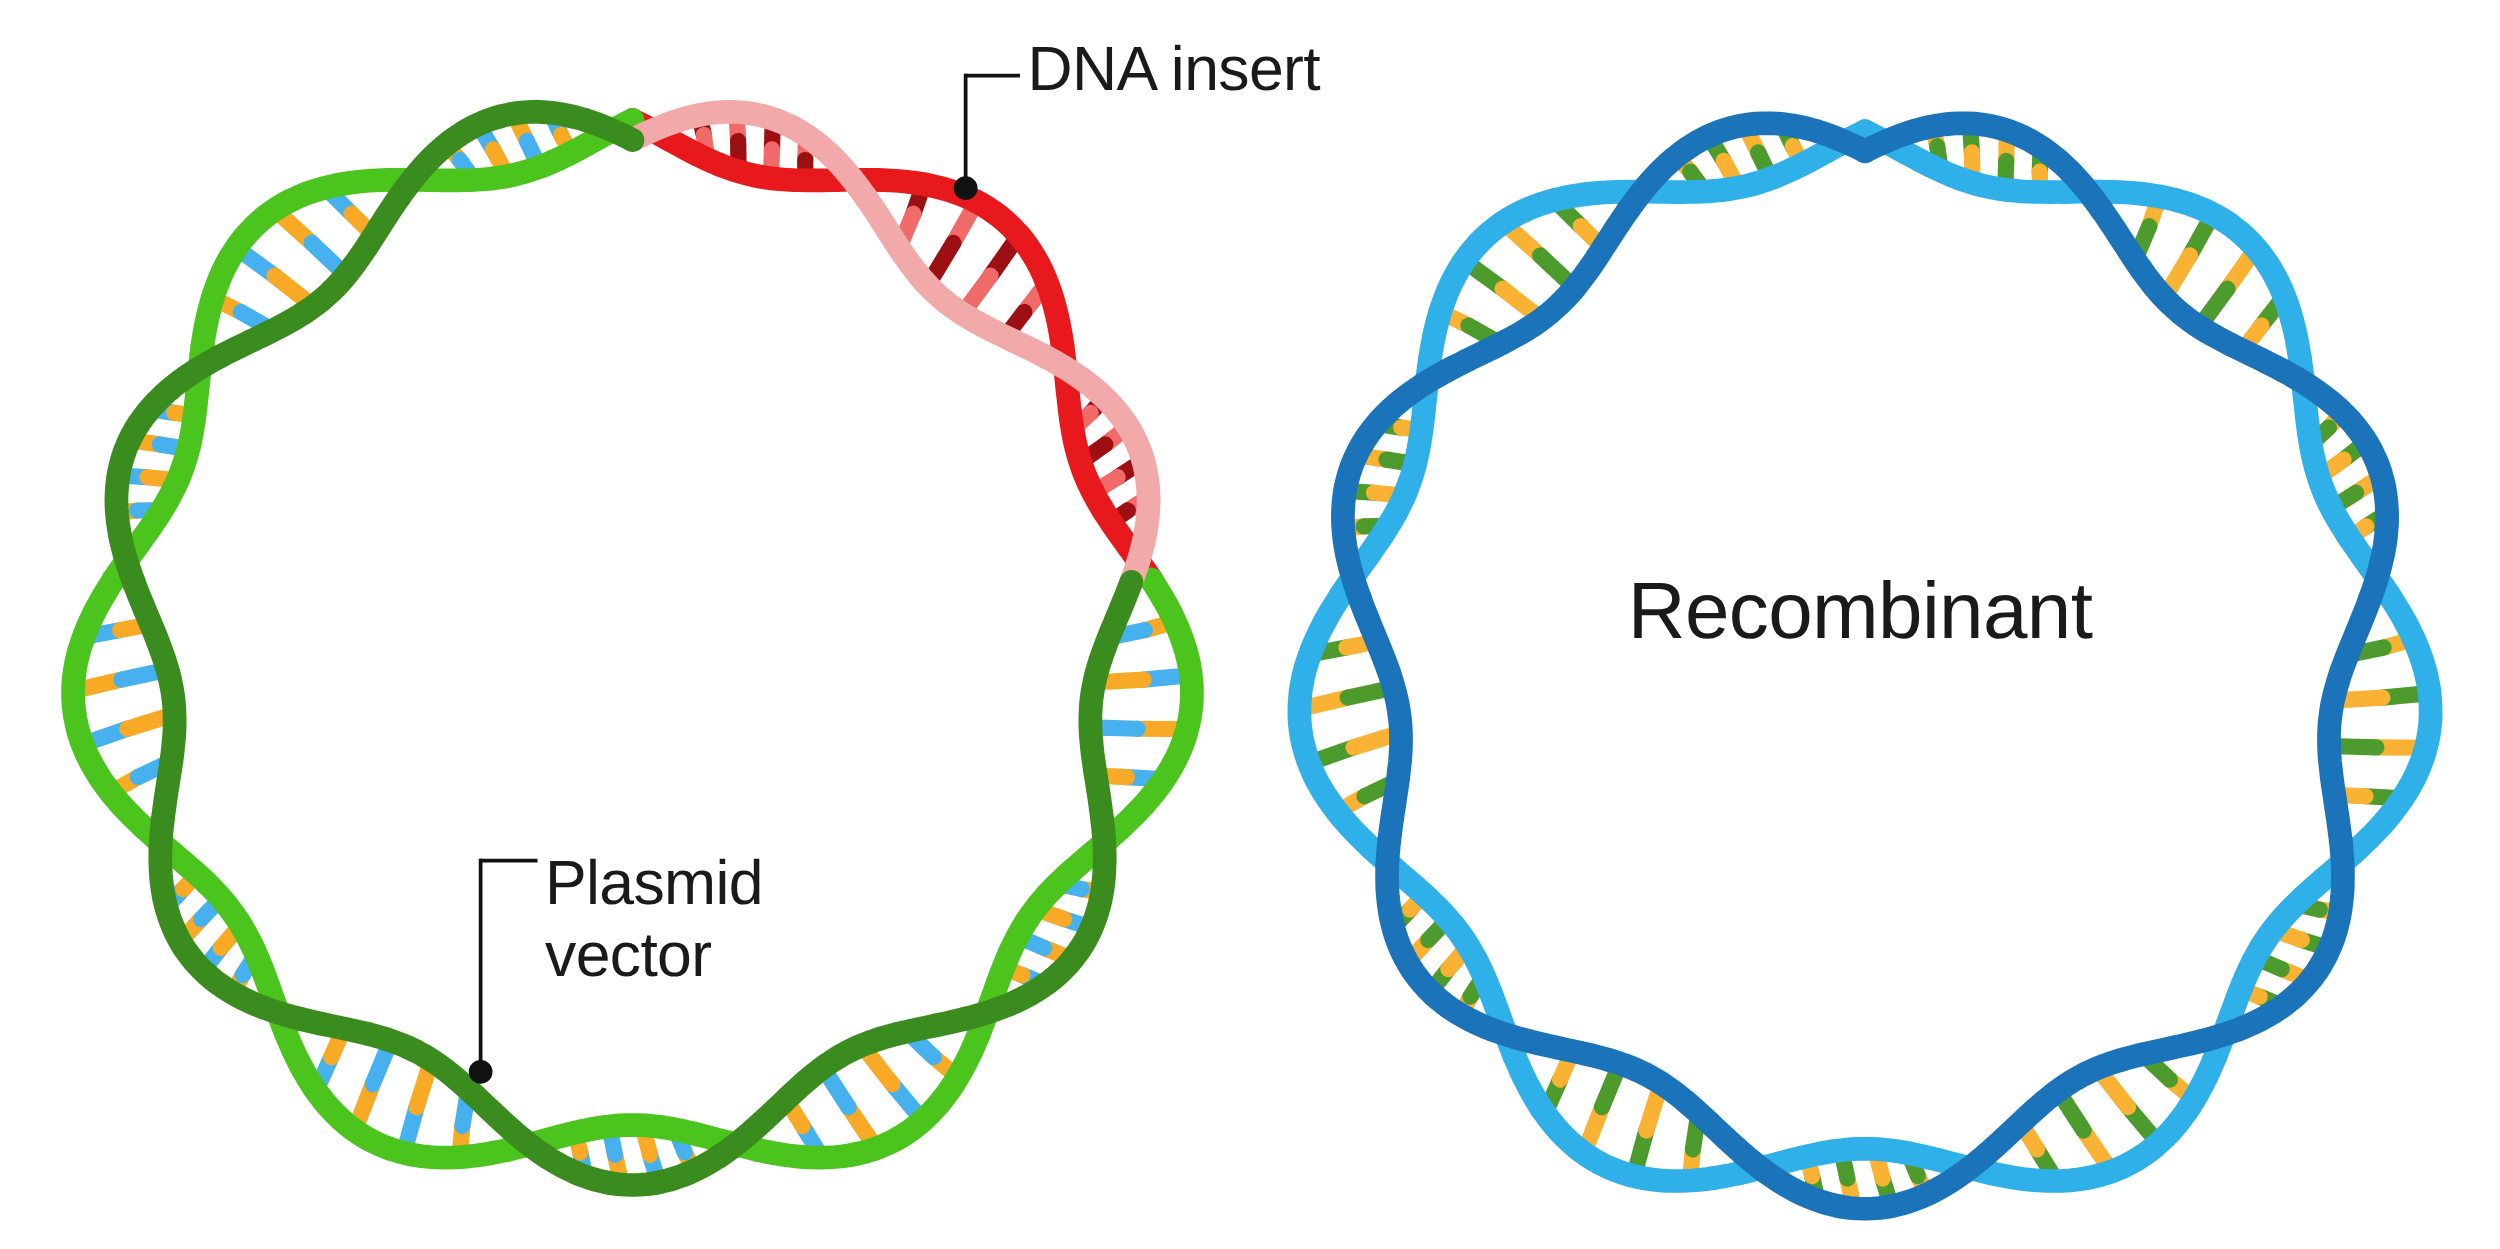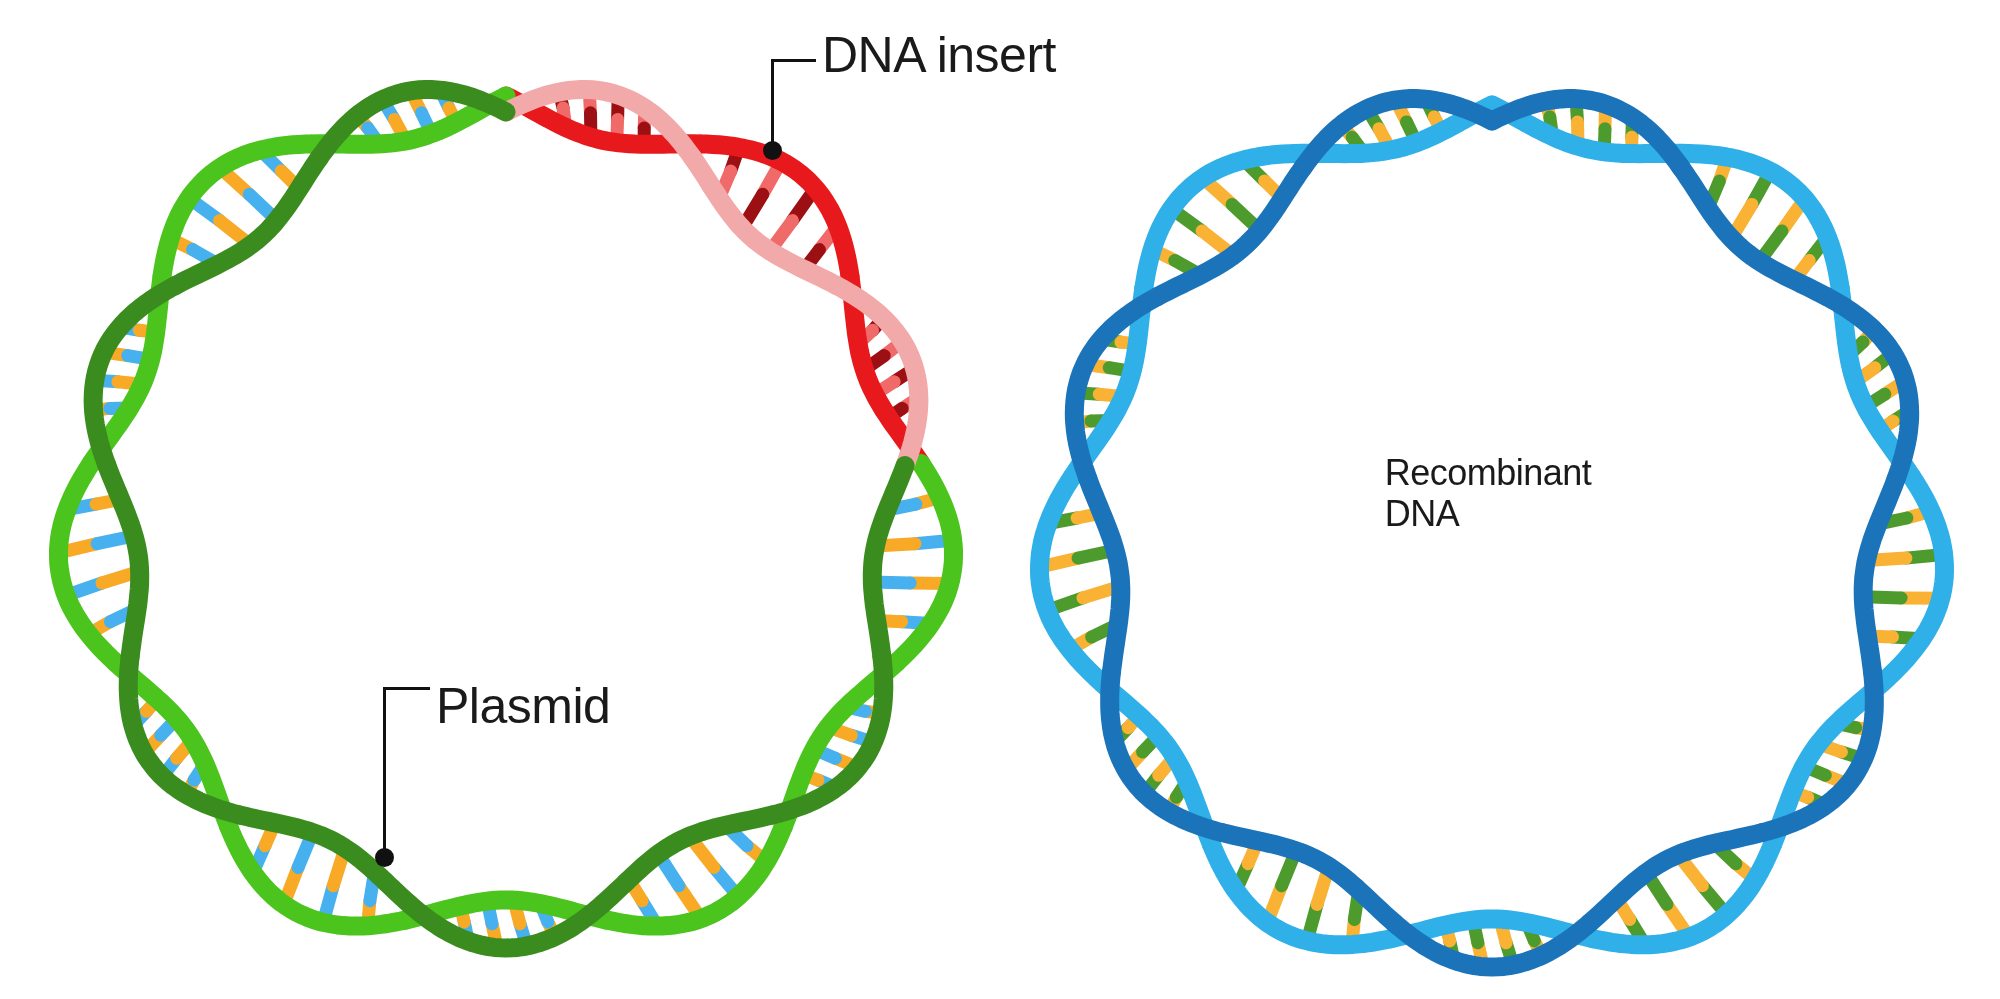--- a/index.html
+++ b/index.html
@@ -3,21 +3,21 @@
 <meta charset="utf-8">
 <style>
   html,body{margin:0;padding:0;}
   body{font-family:"Liberation Sans", sans-serif;}
   .canvas{position:relative;width:2000px;height:999px;overflow:hidden;background:#ffffff;}
   .canvas svg{position:absolute;left:0;top:0;}
   .label{position:absolute;color:#1a1a1a;font-weight:400;letter-spacing:-0.5px;white-space:nowrap;}
   .label .line{display:block;}
   #lbl-insert{left:822px;top:28px;font-size:50px;line-height:1.1;}
   #lbl-plasmid{left:436px;top:677px;font-size:50px;line-height:1.16;}
-  #lbl-recomb{left:1488px;top:452px;font-size:36px;line-height:1.14;text-align:left;transform:translateX(-50%);}
+  #lbl-recomb{left:1488px;top:452px;font-size:64px;line-height:1.14;text-align:right;transform:translateX(-50%);}
   .leader-line,.leader-dot{position:absolute;background:#111111;}
   .leader-dot{border-radius:50%;width:19px;height:19px;}
   #leader1-h{left:772px;top:59px;width:44px;height:3px;}
   #leader1-v{left:771px;top:59px;width:3px;height:92px;}
   #leader1-dot{left:763px;top:141px;}
   #leader2-h{left:384px;top:687px;width:46px;height:3px;}
   #leader2-v{left:383px;top:687px;width:3px;height:171px;}
   #leader2-dot{left:375px;top:848px;}
 </style>
 </head>
@@ -296,19 +296,19 @@
   <div class="leader-dot" id="leader1-dot" style="background: rgb(17, 17, 17);"></div>
   <div class="label" id="lbl-insert" style="color: rgb(26, 26, 26);">
     <span class="line">DNA insert</span>
   </div>
 
   <div class="leader-line" id="leader2-h" style="background: rgb(17, 17, 17);"></div>
   <div class="leader-line" id="leader2-v" style="background: rgb(17, 17, 17);"></div>
   <div class="leader-dot" id="leader2-dot" style="background: rgb(17, 17, 17);"></div>
   <div class="label" id="lbl-plasmid" style="color: rgb(26, 26, 26);">
     <span class="line">Plasmid</span>
+    <span class="line">vector</span>
   </div>
 
   <div class="label" id="lbl-recomb" style="color: rgb(26, 26, 26);">
     <span class="line">Recombinant</span>
-    <span class="line">DNA</span>
   </div>
 </div>
 
 </body></html>

